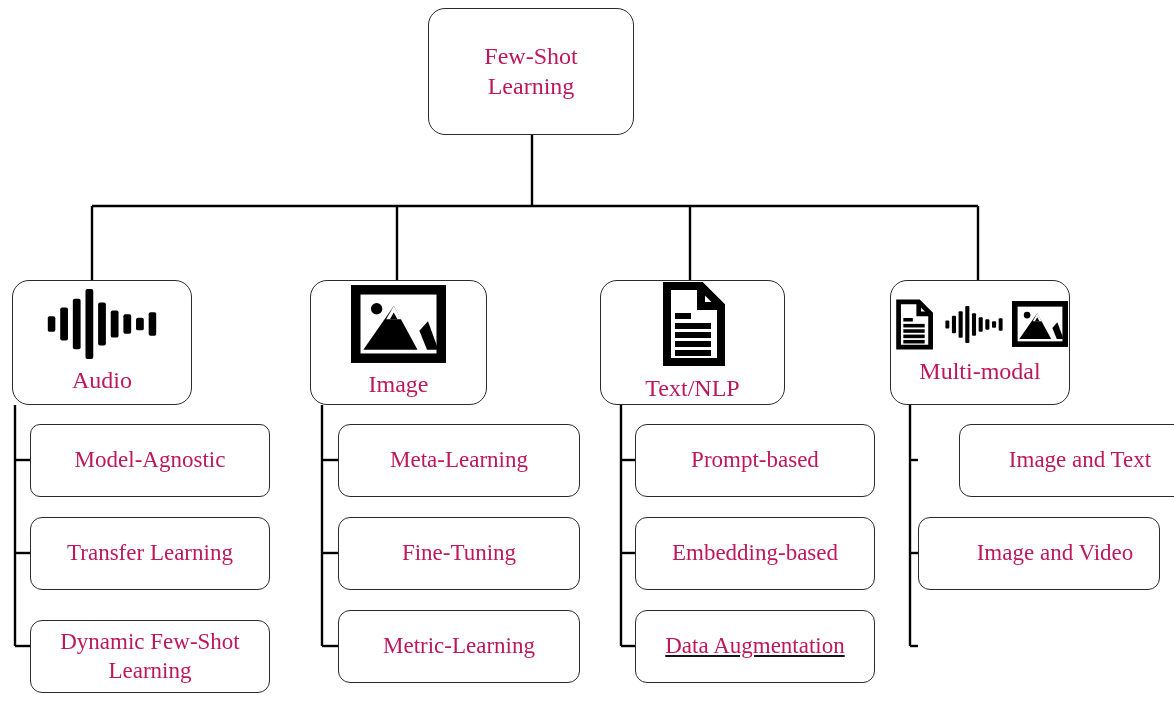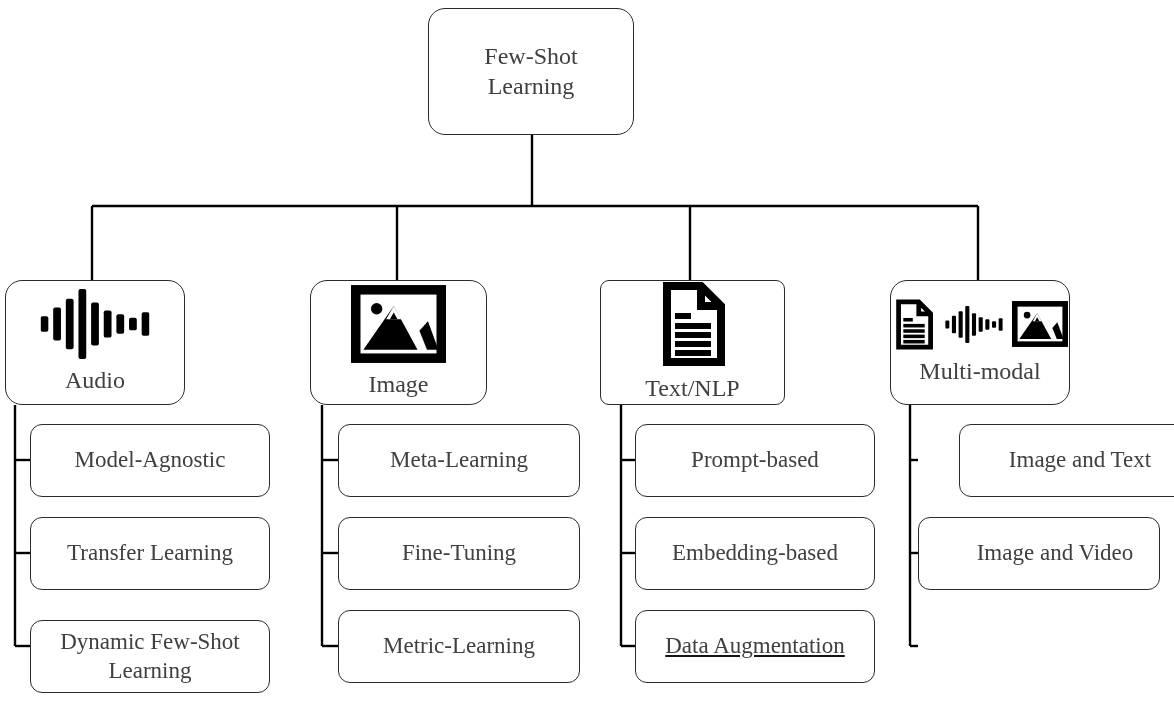--- a/index.html
+++ b/index.html
@@ -39,21 +39,21 @@
     align-items: center;
     justify-content: center;
     text-align: center;
     z-index: 1;
   }
   .node.big { border-radius: 17px; }
   .node.child { border-radius: 12px; }
   .label {
     font-size: 24px;
     line-height: 1.22;
-    color: #404040;
+    color: #be185d;
   }
   .root .label { max-width: 130px; }
   .child .label { font-size: 23px; }
   .child .label.narrow { max-width: 155px; }
   .iconrow {
     display: flex;
     align-items: center;
     justify-content: center;
     gap: 9px;
     margin-bottom: 7px;
@@ -122,21 +122,21 @@
     <path d="M910 405 V646"></path>
     <path d="M910 460 H918"></path>
     <path d="M910 553 H918"></path>
     <path d="M910 646 H918"></path>
   </svg>
 
   <div class="node big root" style="left:428px; top:8px; width:206px; height:127px;">
     <span class="label">Few-Shot Learning</span>
   </div>
 
-  <div class="node big" style="left:5px; top:280px; width:180px; height:125px;">
+  <div class="node big" style="left:12px; top:280px; width:180px; height:125px;">
     <div class="iconrow">
       <span class="icon">
         <svg width="112" height="70" viewBox="0 0 112 72">
             <use href="#sym-waveform"></use>
           </svg>
       </span>
     </div>
     <span class="label">Audio</span>
   </div>
 
@@ -144,21 +144,21 @@
     <div class="iconrow">
       <span class="icon">
         <svg width="95" height="78" viewBox="0 0 100 82">
             <use href="#sym-picture"></use>
           </svg>
       </span>
     </div>
     <span class="label">Image</span>
   </div>
 
-  <div class="node big" style="left:600px; top:280px; width:185px; height:125px;border-radius:9px;">
+  <div class="node big" style="left:600px; top:280px; width:185px; height:125px;">
     <div class="iconrow">
       <span class="icon">
         <svg width="74" height="86" viewBox="0 0 74 86">
             <use href="#sym-document"></use>
           </svg>
       </span>
     </div>
     <span class="label">Text/NLP</span>
   </div>
 
@@ -176,21 +176,21 @@
       </span>
       <span class="icon">
         <svg width="56" height="46" viewBox="0 0 100 82">
             <use href="#sym-picture"></use>
           </svg>
       </span>
     </div>
     <span class="label">Multi-modal</span>
   </div>
 
-  <div class="node child" style="left:30px; top:424px; width:240px; height:73px;">
+  <div class="node child" style="left:30px; top:424px; width:240px; height:73px;border-radius:10px;">
     <span class="label">Model-Agnostic</span>
   </div>
   <div class="node child" style="left:30px; top:517px; width:240px; height:73px;text-align:right;">
     <span class="label">Transfer Learning</span>
   </div>
   <div class="node child" style="left:30px; top:610px; width:240px; height:73px;margin-top:10px;">
     <span class="label">Dynamic Few-Shot Learning</span>
   </div>
 
   <div class="node child" style="left:338px; top:424px; width:242px; height:73px;">

